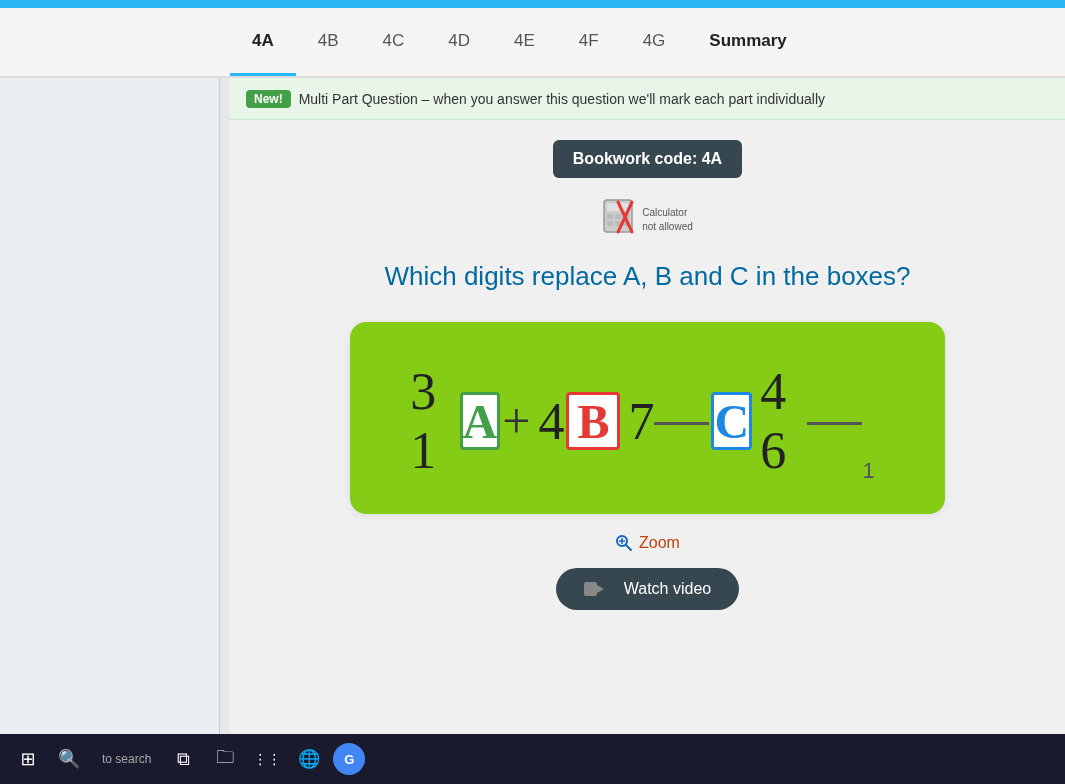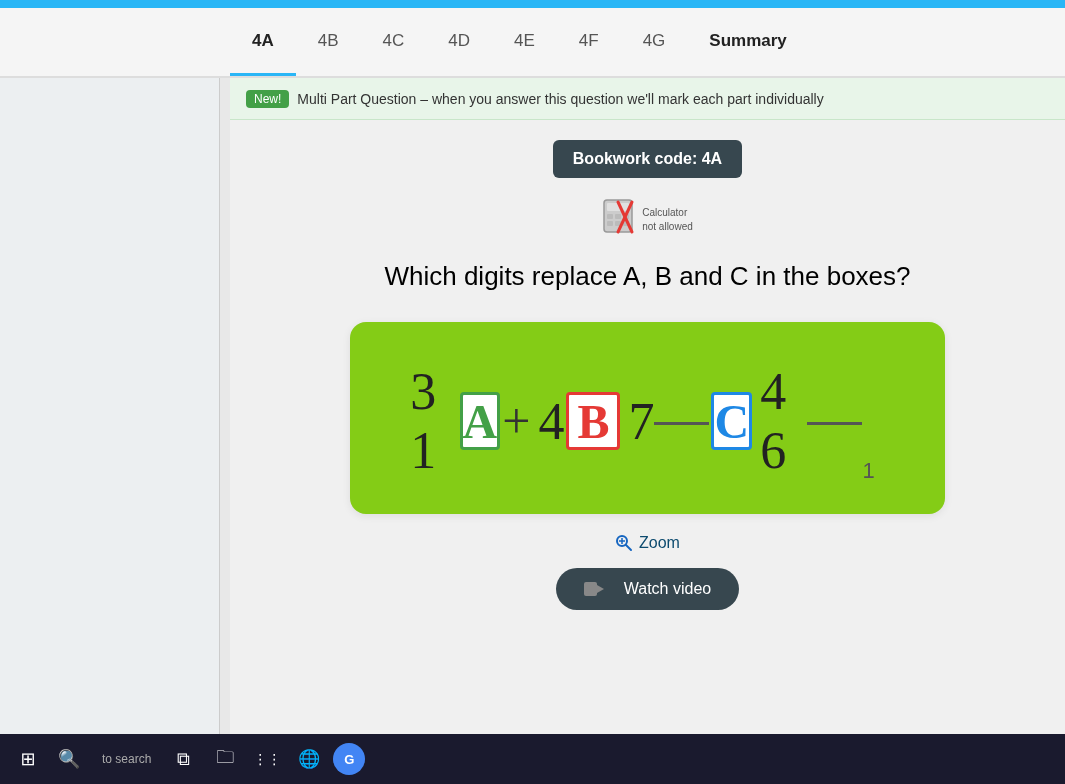--- a/index.html
+++ b/index.html
@@ -93,21 +93,21 @@
       color: #333;
       border-bottom: 1px solid #c8e6c9;
     }
 
     .new-badge {
       background: #43a047;
       color: white;
       padding: 2px 8px;
       border-radius: 4px;
       font-size: 12px;
-      font-weight: normal;
+      font-weight: bold;
       margin-right: 8px;
     }
 
     
     .main-content {
       position: absolute;
       top: 120px;
       left: 230px;
       right: 0;
       bottom: 50px;
@@ -153,21 +153,21 @@
     .calc-text {
       display: flex;
       flex-direction: column;
       font-size: 10px;
       line-height: 1.4;
     }
 
     
     .question-text {
       font-size: 26px;
-      color: #000000;
+      color: #0369a1;
       margin-bottom: 30px;
       text-align: center;
     }
 
     
     .math-card {
       background: #84cc16;
       border-radius: 16px;
       padding: 40px 60px 30px 60px;
       display: flex;
@@ -236,21 +236,21 @@
       color: #555;
       align-self: flex-end;
       margin-right: 10px;
     }
 
     
     .zoom-btn {
       display: flex;
       align-items: flex-start;
       gap: 6px;
-      color: #0c4a6e;
+      color: #c2410c;
       font-size: 16px;
       cursor: pointer;
       margin-bottom: 16px;
       background: none;
       border: none;
     }
 
     
     .watch-video-btn {
       background: #37474f;

